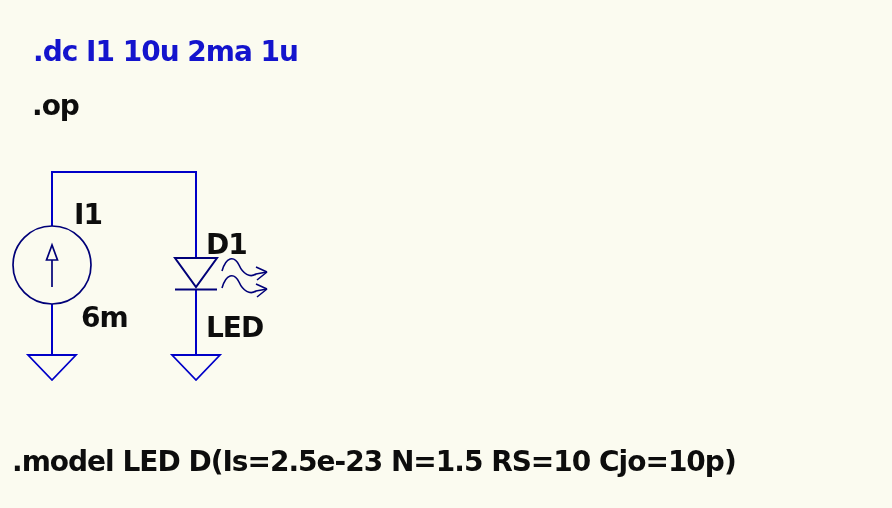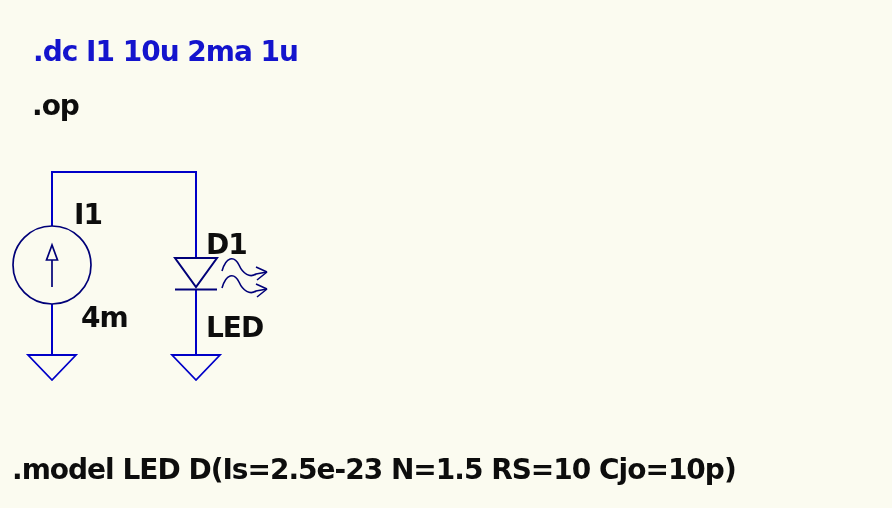--- a/index.html
+++ b/index.html
@@ -72,24 +72,24 @@
         <path class="sym" stroke-width="1.6" d="M222,288 C226,274 234,272 239,282 C243,291 250,295 256,291 L267,289"></path>
         <path class="sym" stroke-width="1.6" d="M267,289 L256,284 M267,289 L257,297"></path>
       </g>
     </g>
   </svg>
 
   <div class="lbl blue" style="left:33px;  top:38px;">.dc I1 10u 2ma 1u</div>
 
   <div class="lbl black" style="left:32px;  top:92px;">.op</div>
 
-  <div class="lbl black" style="left:12px;  top:448px;margin-top:8px;">.model LED D(Is=2.5e-23 N=1.5 RS=10 Cjo=10p)</div>
+  <div class="lbl black" style="left:12px;  top:448px;">.model LED D(Is=2.5e-23 N=1.5 RS=10 Cjo=10p)</div>
 
 
   <div class="lbl black" style="left:74px;  top:201px;">I1</div>
 
-  <div class="lbl black" style="left:81px;  top:304px;">4m</div>
+  <div class="lbl black" style="left:81px;  top:304px;">6m</div>
 
   <div class="lbl black" style="left:206px; top:223px;margin-top:8px;">D1</div>
 
   <div class="lbl black" style="left:206px; top:314px;">LED</div>
 
 </div>
 
 </body></html>

